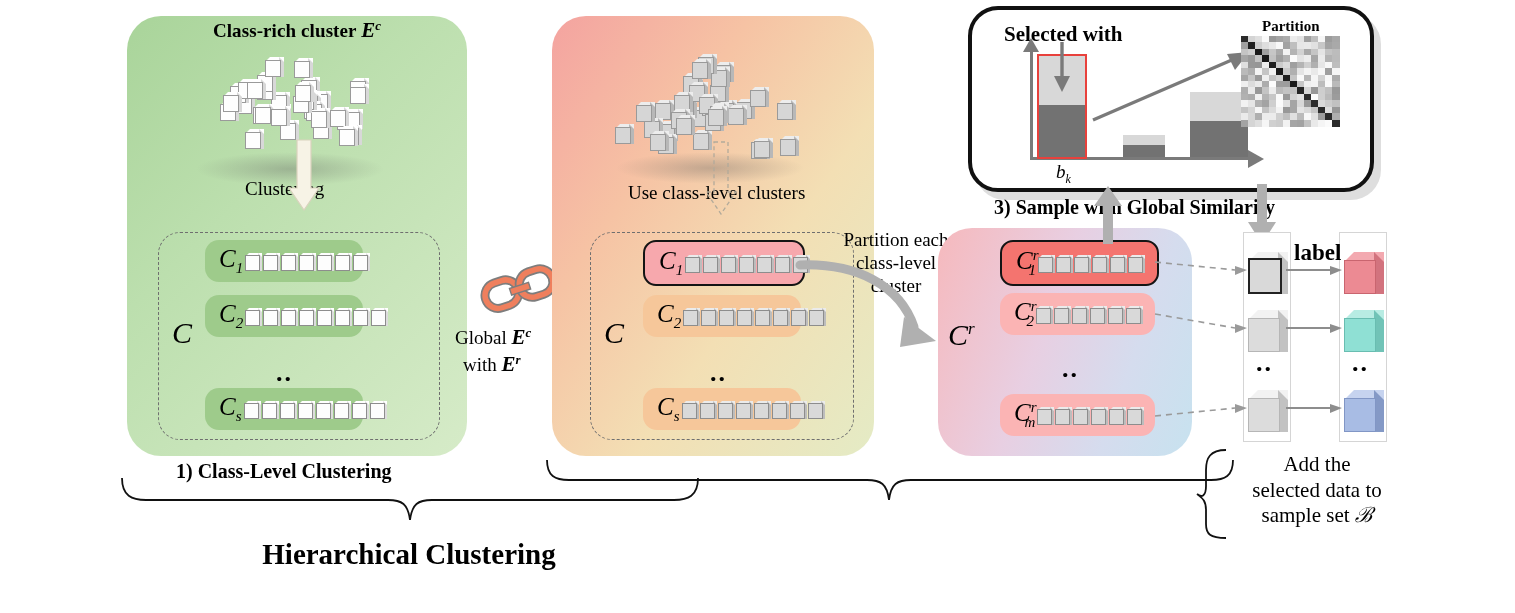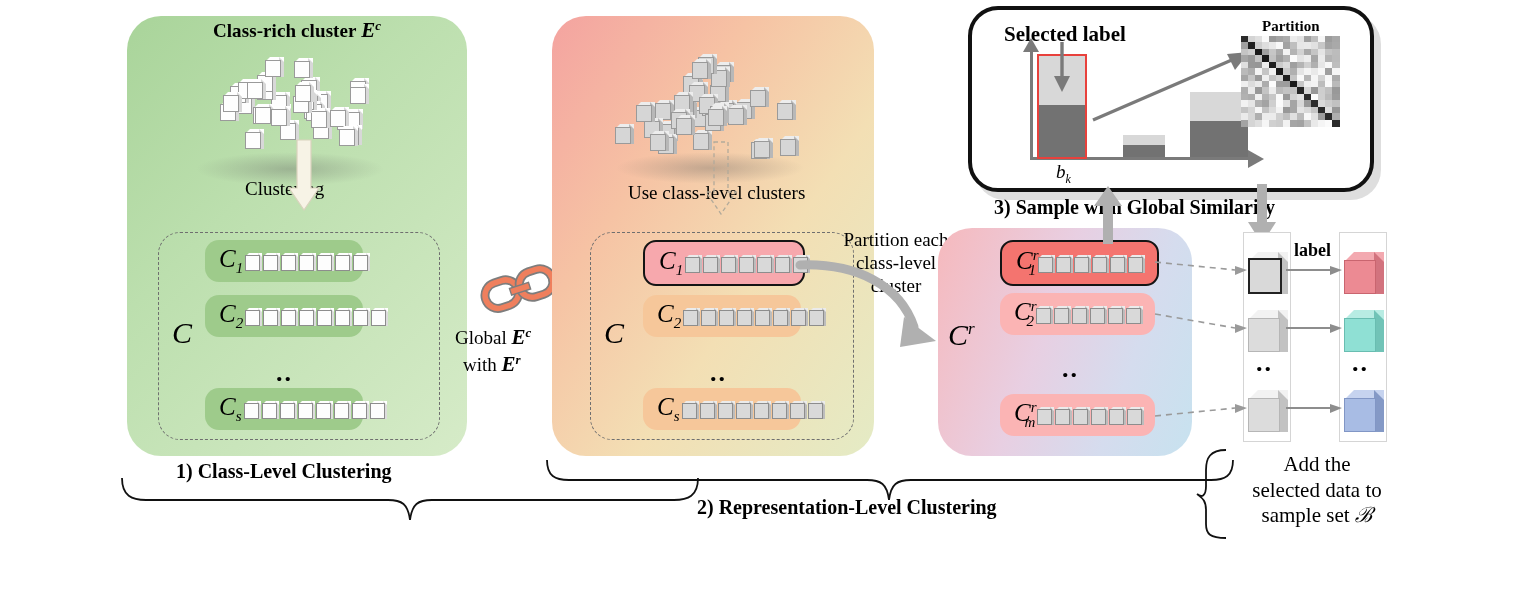--- a/index.html
+++ b/index.html
@@ -758,21 +758,20 @@
   <div class="nosel" style="position:absolute;left:831px;top:228px;width:130px;text-align:center;font-size:19px;line-height:1.22;">
     <span>Partition each</span><br>
     <span>class-level</span><br>
     <span>cluster</span>
   </div>
   <svg style="left:796px;top:255px;width:160px;height:110px;">
     <path d="M4,10 C60,8 104,30 118,72" fill="none" stroke="#b0b0b0" stroke-width="9" stroke-linecap="round"></path>
     <polygon points="108,62 140,86 104,92" fill="#b0b0b0"></polygon>
   </svg>
 
-  <div class="cap nosel" style="left:697px;top:496px;">2) Representation-Level  Clustering</div>
 
   <div class="panel" id="panel-cr"></div>
 
   <div class="nosel" style="position:absolute;left:948px;top:318px;font-size:30px;font-style:italic;">
     <span>C</span><sup style="font-size:17px;">r</sup>
   </div>
 
   <div class="crow" id="c3r1" style="left:1000px;top:240px;width:155px;height:42px;background:#f4746f;border:2.6px solid #141414;border-radius:13px;">
     <span class="clab nosel">C<sup>r</sup><sub style="margin-left:-10px;">1</sub></span>
     <span class="cubes" id="cubes-c3r1">
@@ -875,21 +874,21 @@
         <span class="cube3 grey">
           <span class="t"></span>
           <span class="s"></span>
           <span class="f"></span>
         </span>
       </span>
   </div>
 
   <div id="inset"></div>
 
-  <div class="inset-title nosel" style="left:1004px;top:22px;font-size:21px;">Selected label</div>
+  <div class="inset-title nosel" style="left:1004px;top:22px;font-size:21px;">Selected with</div>
   <div class="inset-title nosel" style="left:1262px;top:18px;font-size:15px;">Partition</div>
 
   <div class="axis" style="left:1030px;top:44px;width:3px;height:116px;"></div>
   <svg style="left:1023px;top:38px;width:18px;height:14px;">
     <polygon points="8,0 16,14 0,14" fill="#7a7a7a"></polygon>
   </svg>
   <div class="axis" style="left:1030px;top:157px;width:222px;height:3px;"></div>
   <svg style="left:1248px;top:150px;width:16px;height:18px;">
     <polygon points="16,9 0,0 0,18" fill="#7a7a7a"></polygon>
   </svg>
@@ -1125,21 +1124,21 @@
   </svg>
 
   <svg style="left:1248px;top:184px;width:28px;height:62px;">
     <line x1="14" y1="0" x2="14" y2="40" stroke="#b0b0b0" stroke-width="10"></line>
     <polygon points="14,60 0,38 28,38" fill="#b0b0b0"></polygon>
   </svg>
 
   <div class="colbox" style="left:1243px;top:232px;width:46px;height:208px;"></div>
   <div class="colbox" style="left:1339px;top:232px;width:46px;height:208px;"></div>
 
-  <div class="nosel" style="position:absolute;left:1294px;top:240px;font-size:18px;font-weight:bold;">label</div>
+  <div class="nosel" style="position:absolute;left:1294px;top:240px;font-size:23px;font-weight:bold;">label</div>
 
   <div class="ccube2" style="left:1248px;top:250px;">
     <span class="tt" style="border-bottom-color:#f2f2f2;"></span>
       <span class="ss" style="border-left-color:#c2c2c2;"></span>
       <span class="ff" style="background:#d9d9d9;border:2px solid #222;"></span>
   </div>
   <div class="ccube2" style="left:1248px;top:308px;">
     <span class="tt" style="border-bottom-color:#f2f2f2;"></span>
       <span class="ss" style="border-left-color:#c2c2c2;"></span>
       <span class="ff" style="background:#dcdcdc;border:1px solid #b6b6b6;"></span>
@@ -1196,14 +1195,15 @@
   <svg style="left:120px;top:476px;width:580px;height:46px;">
     <path d="M2,2 C2,20 12,24 26,24 L268,24 C282,24 288,28 290,44 C292,28 298,24 312,24 L554,24 C568,24 578,20 578,2" fill="none" stroke="#111" stroke-width="1.8"></path>
   </svg>
   <svg style="left:545px;top:458px;width:690px;height:44px;">
     <path d="M2,2 C2,18 10,22 24,22 L322,22 C336,22 342,26 344,42 C346,26 352,22 366,22 L666,22 C680,22 688,18 688,2" fill="none" stroke="#111" stroke-width="1.8"></path>
   </svg>
   <svg style="left:1196px;top:448px;width:34px;height:92px;">
     <path d="M30,2 C14,2 10,10 10,22 L10,38 C10,48 6,50 1,46 C6,50 10,52 10,62 L10,76 C10,86 14,90 30,90" fill="none" stroke="#111" stroke-width="1.8"></path>
   </svg>
 
+  <div class="nosel" style="position:absolute;left:0;top:538px;width:818px;text-align:center;font-size:29px;font-weight:bold;">Hierarchical Clustering</div>
 
 </div>
 
 </body></html>

